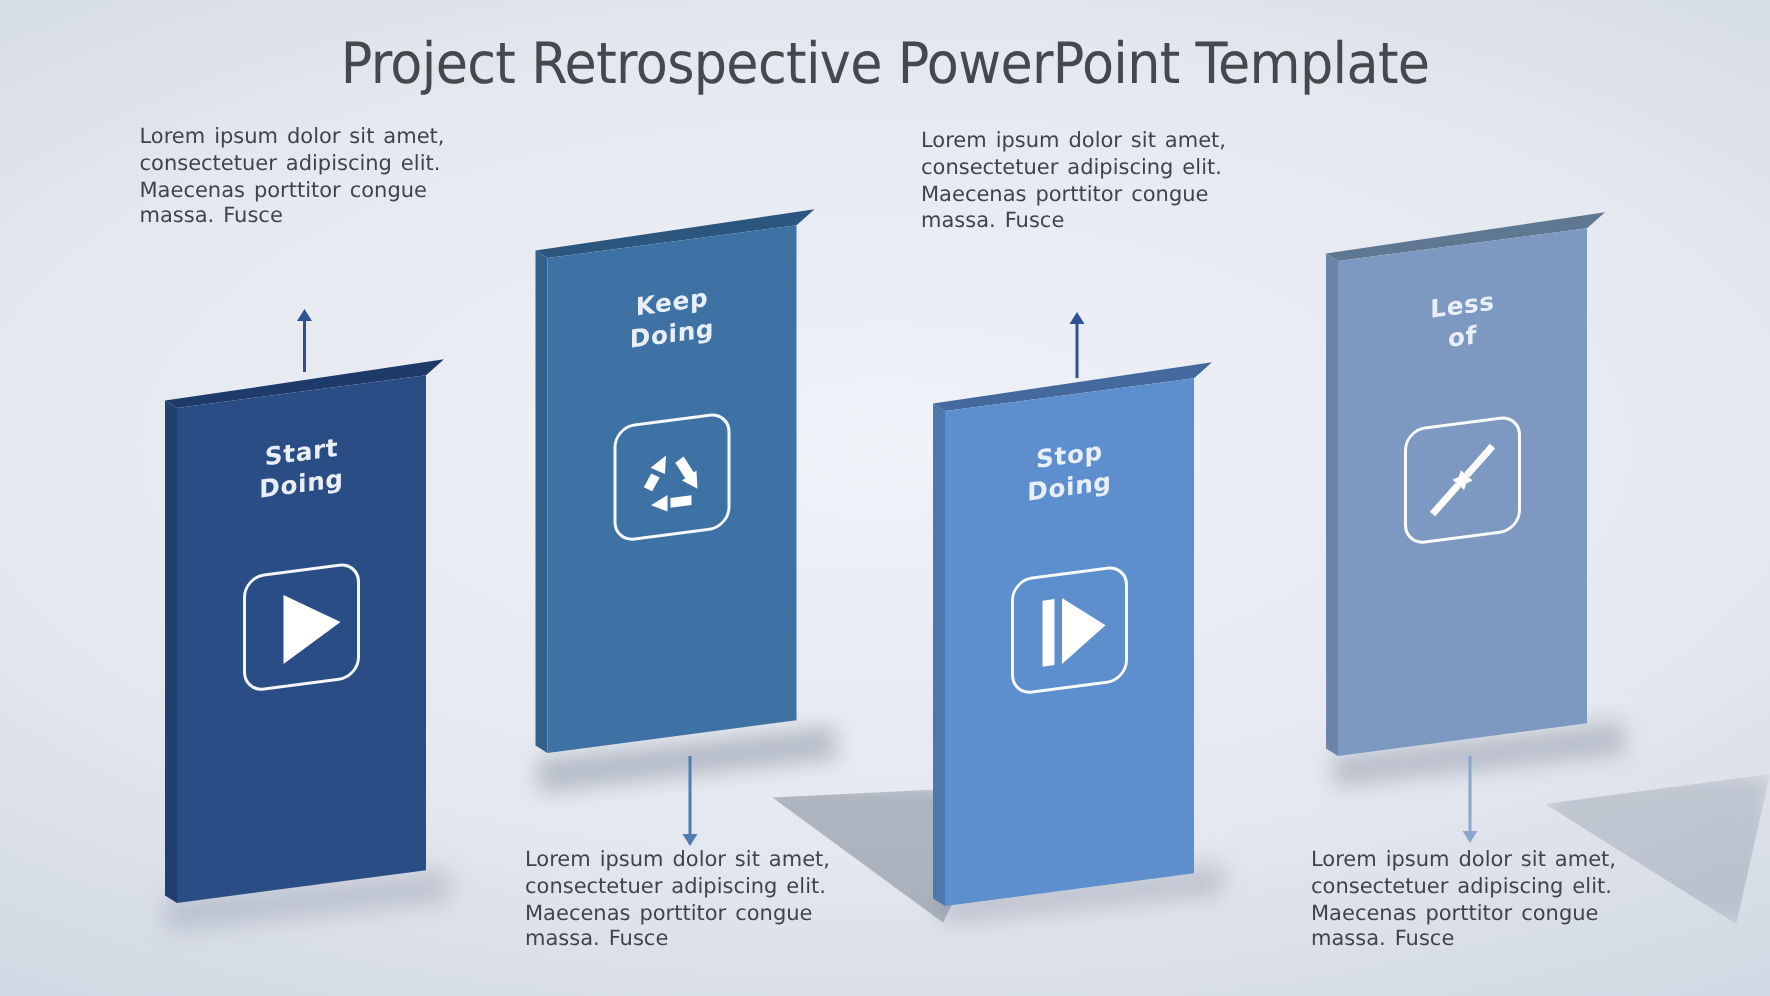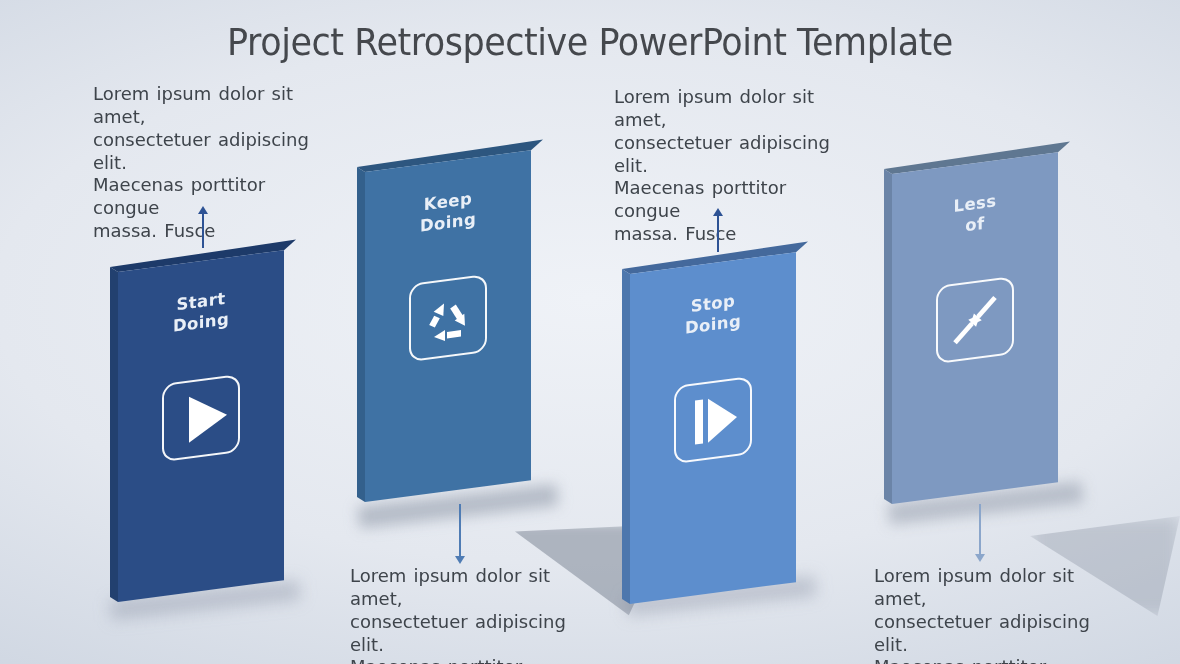--- a/index.html
+++ b/index.html
@@ -7,21 +7,21 @@
     position:relative; width:1180px; height:664px; overflow:hidden;
     font-family:"DejaVu Sans", sans-serif;
     background:radial-gradient(120% 95% at 50% 45%, #eff2f7 0%, #e4e8ef 42%, #ccd4e0 78%, #b2bdd2 100%);
   }
   .title{
     position:absolute; left:0; top:20px; width:100%; margin:0;
     text-align:center; font-size:38px; font-weight:500; color:#45484d;
     letter-spacing:-0.5px; transform:scaleX(.92); transform-origin:50% 50%;
   }
   .desc{
-    position:absolute; font-size:18px; line-height:1.27; color:#3e444b;
+    position:absolute; font-size:14px; line-height:1.27; color:#3e444b;
     white-space:pre-line; word-spacing:1.5px;
   }
   .d1{left:93px;  top:83px;  width:220px;}
   .d3{left:614px; top:86px;  width:220px;}
   .d2{left:350px; top:565px; width:235px;}
   .d4{left:874px; top:565px; width:235px;}
 
   
   .conn{position:absolute; width:14px; display:flex; flex-direction:column; align-items:center;}
   .conn .line{width:2px; flex:1;}

